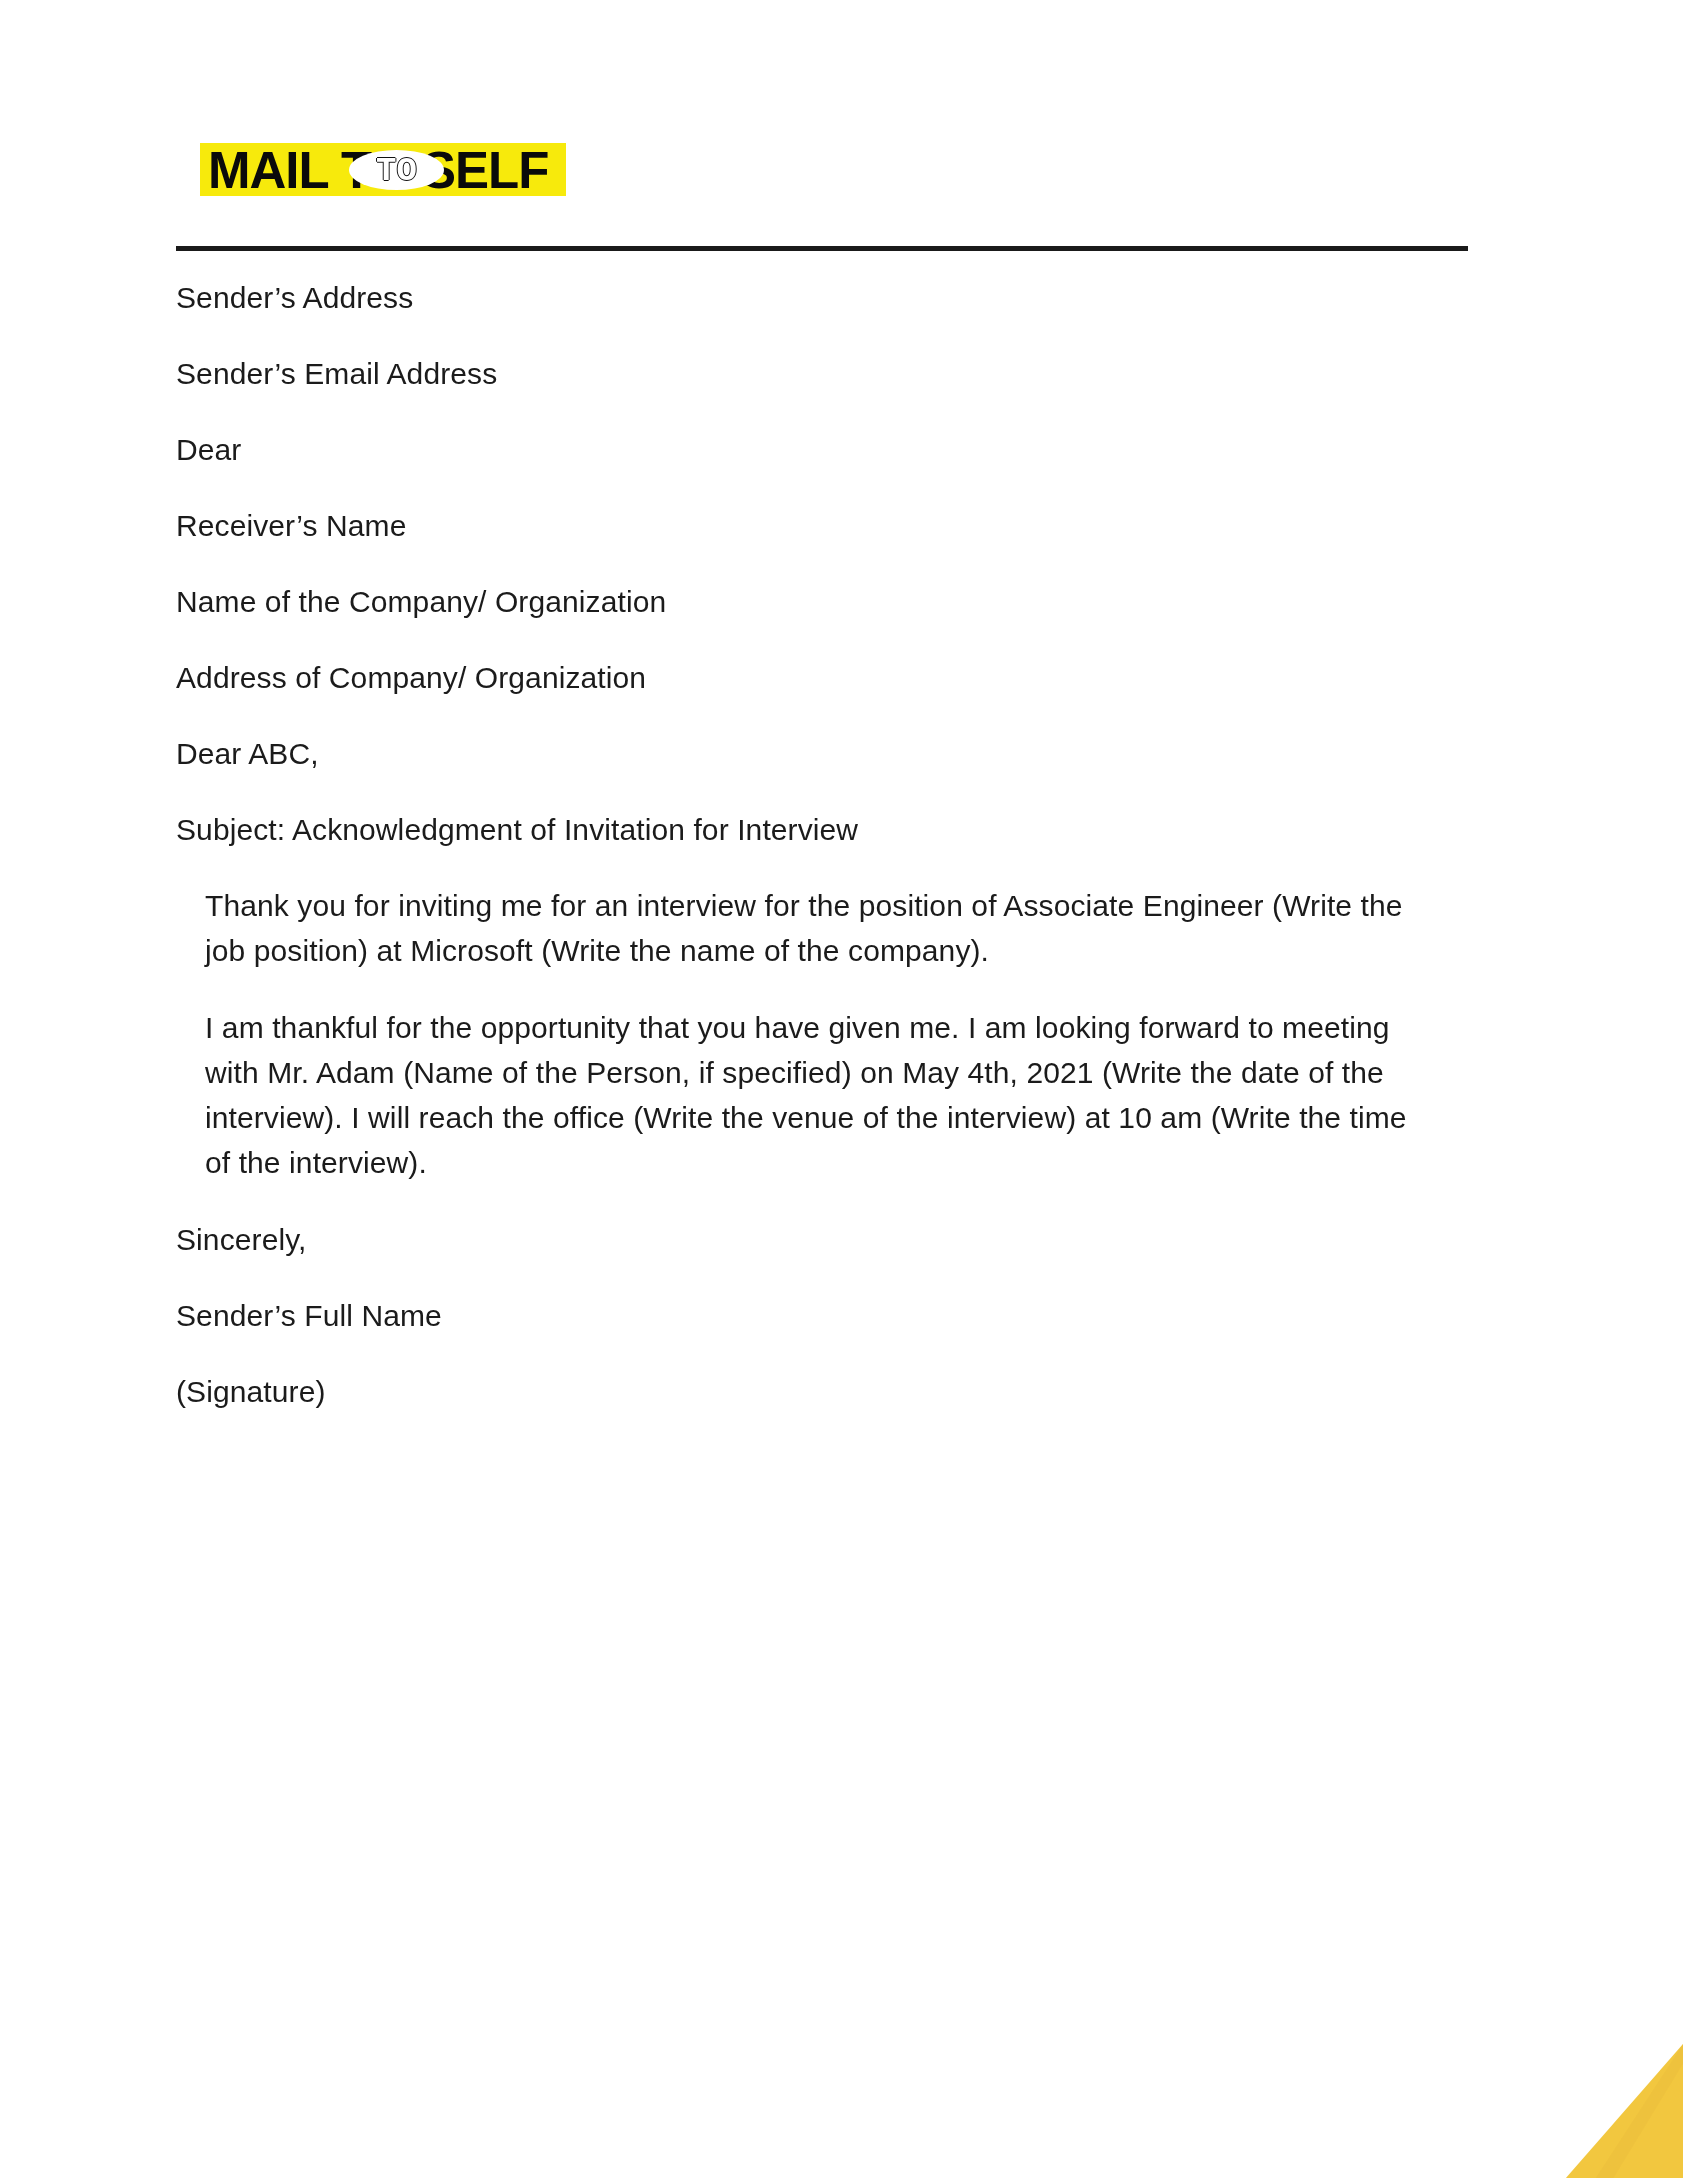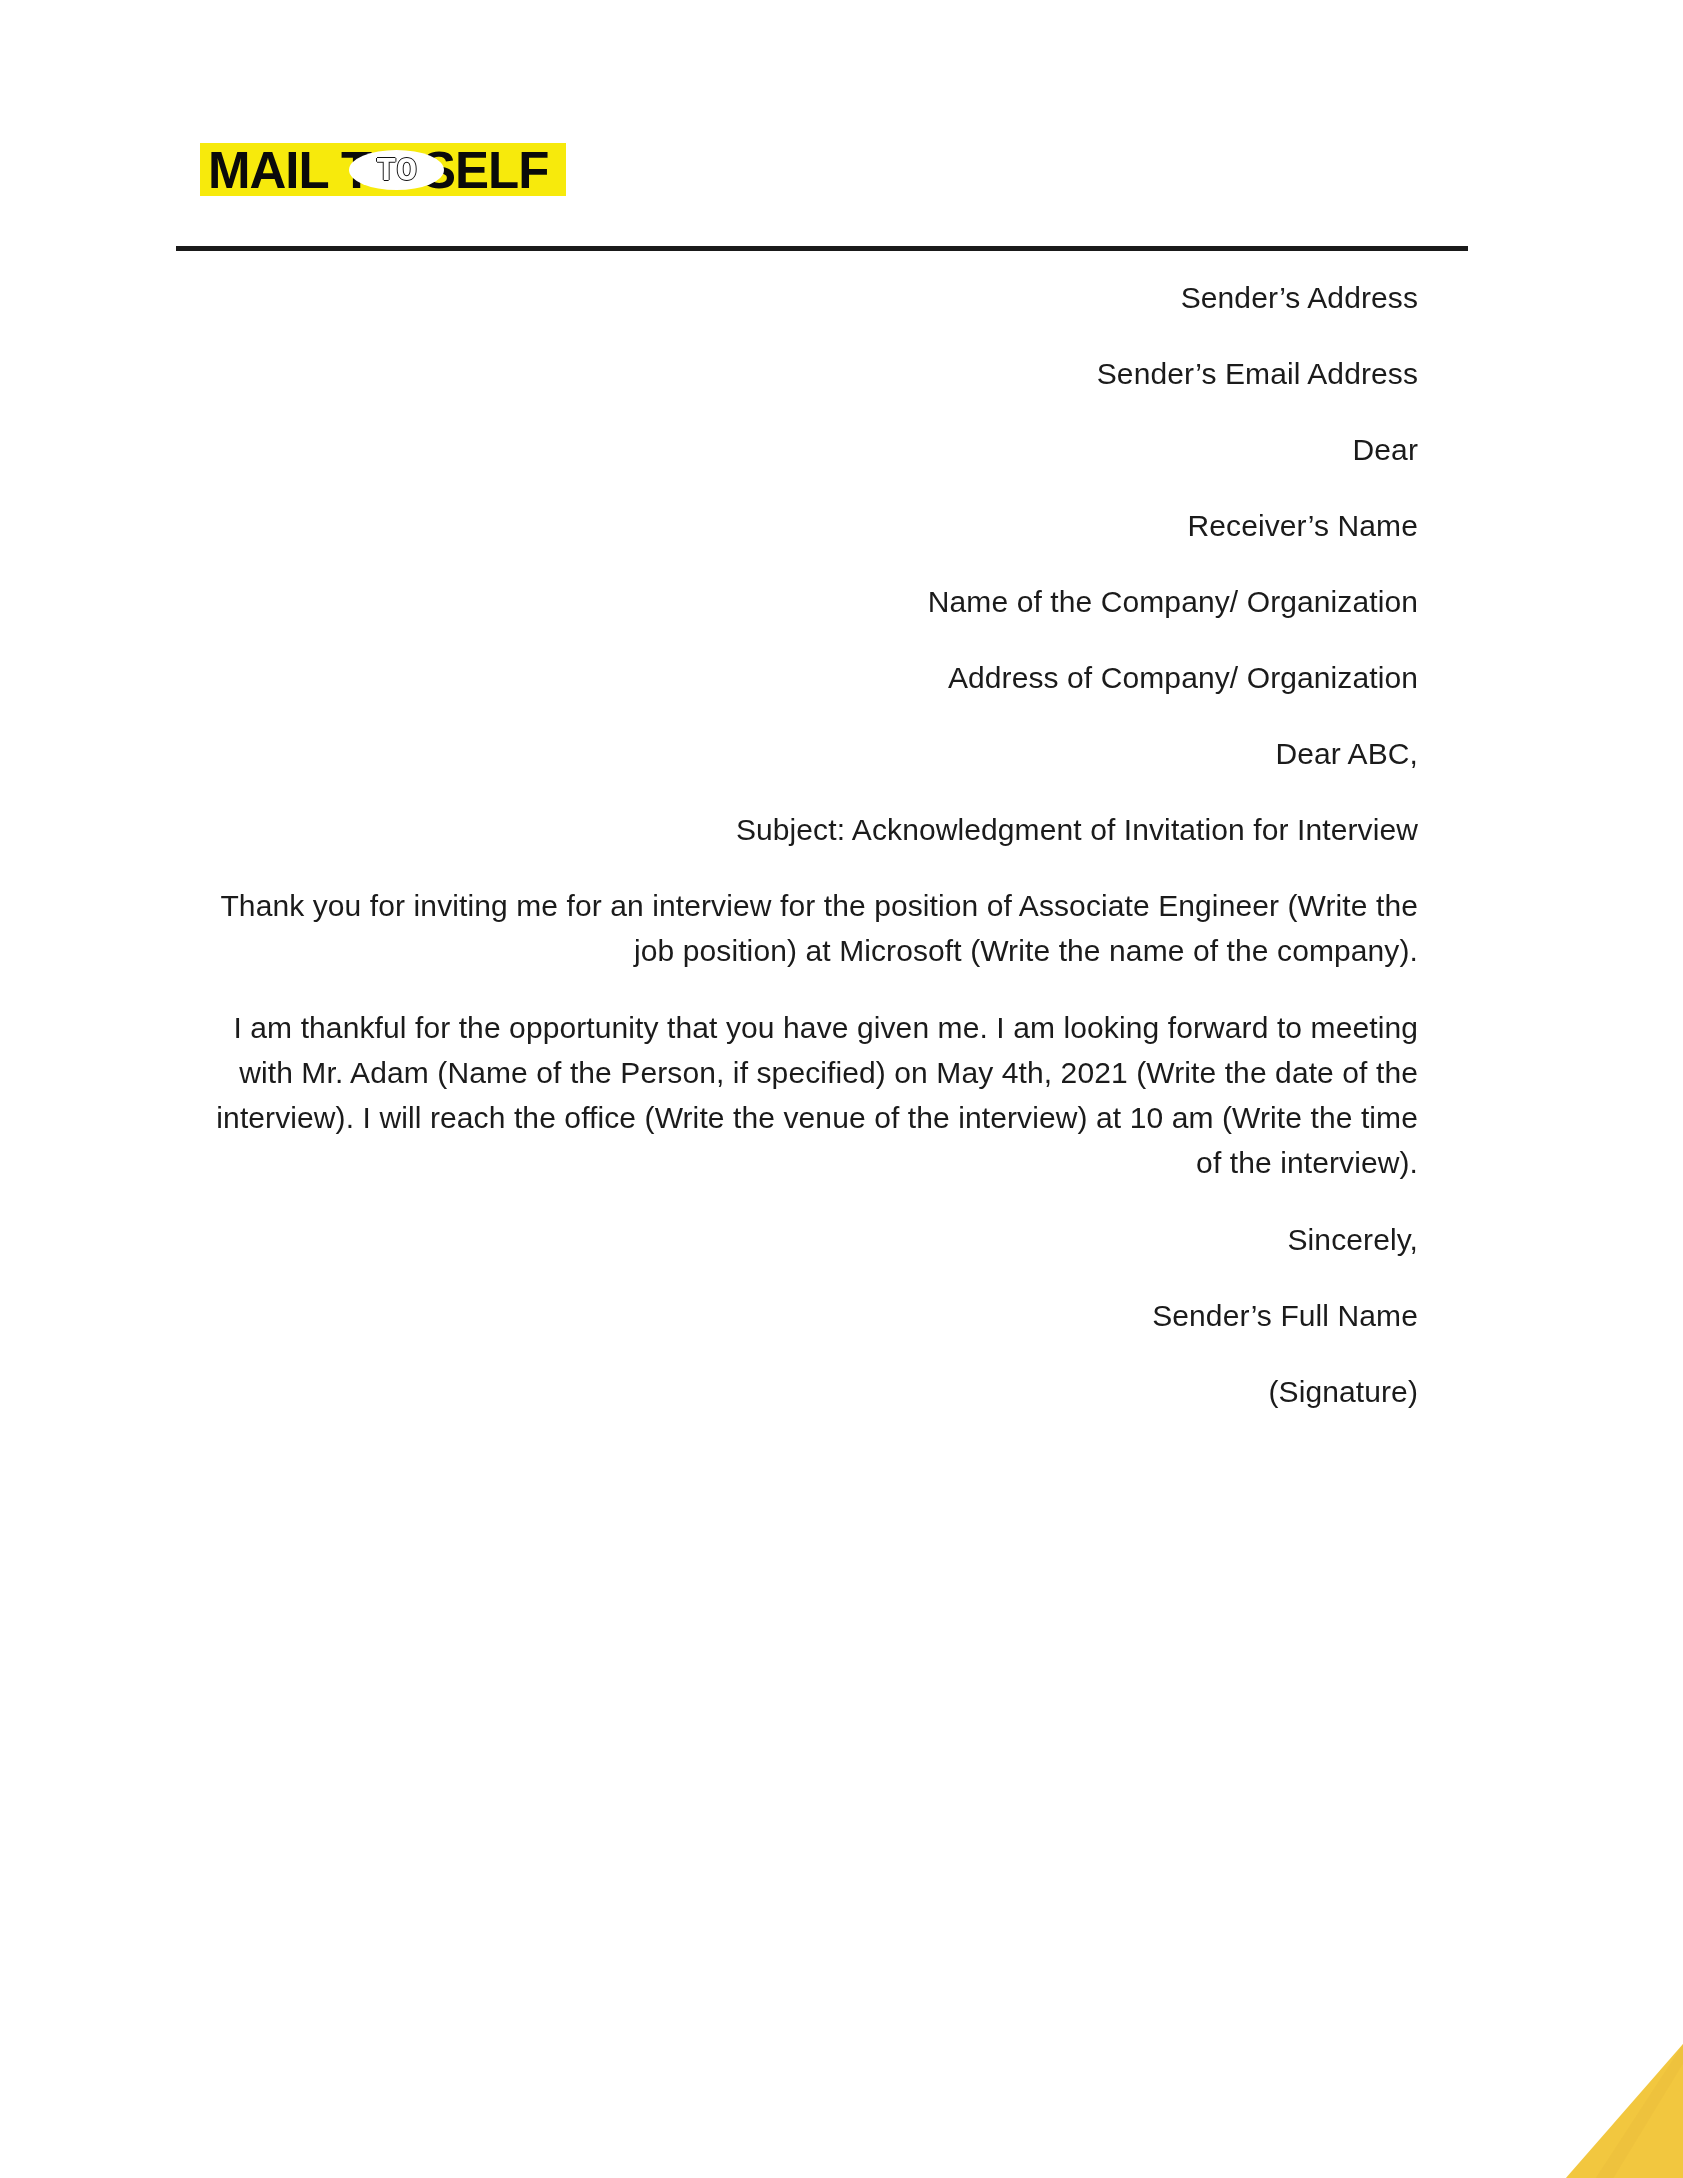--- a/index.html
+++ b/index.html
@@ -75,24 +75,23 @@
     left: 176px;
     top: 246px;
     width: 1292px;
     height: 5px;
     background: #1a1a1a;
   }
 
   
   #letter {
     position: absolute;
-    left: 161px;
+    left: 176px;
     top: 275px;
     width: 1257px;
-    text-align: right;
   }
   .para {
     font-size: 30px;
     line-height: 45px;
     color: #1b1b1b;
     margin: 0 0 31px 0;
     letter-spacing: 0.1px;
   }
   .para.body {
     margin-bottom: 32px;

